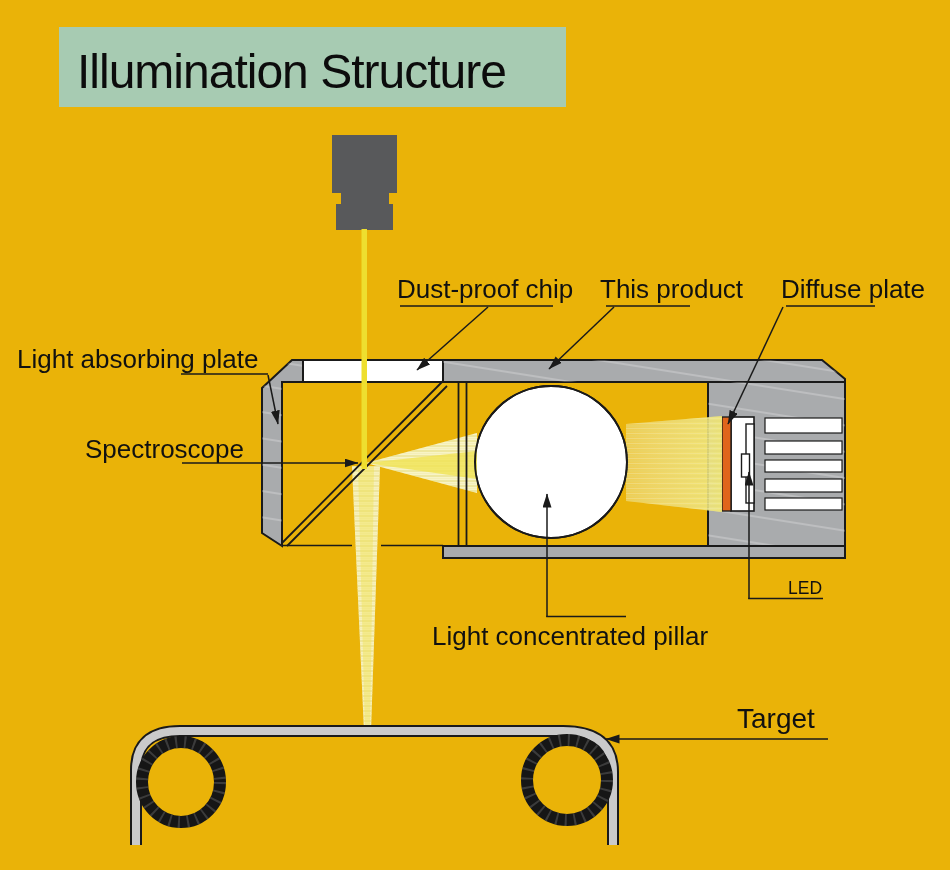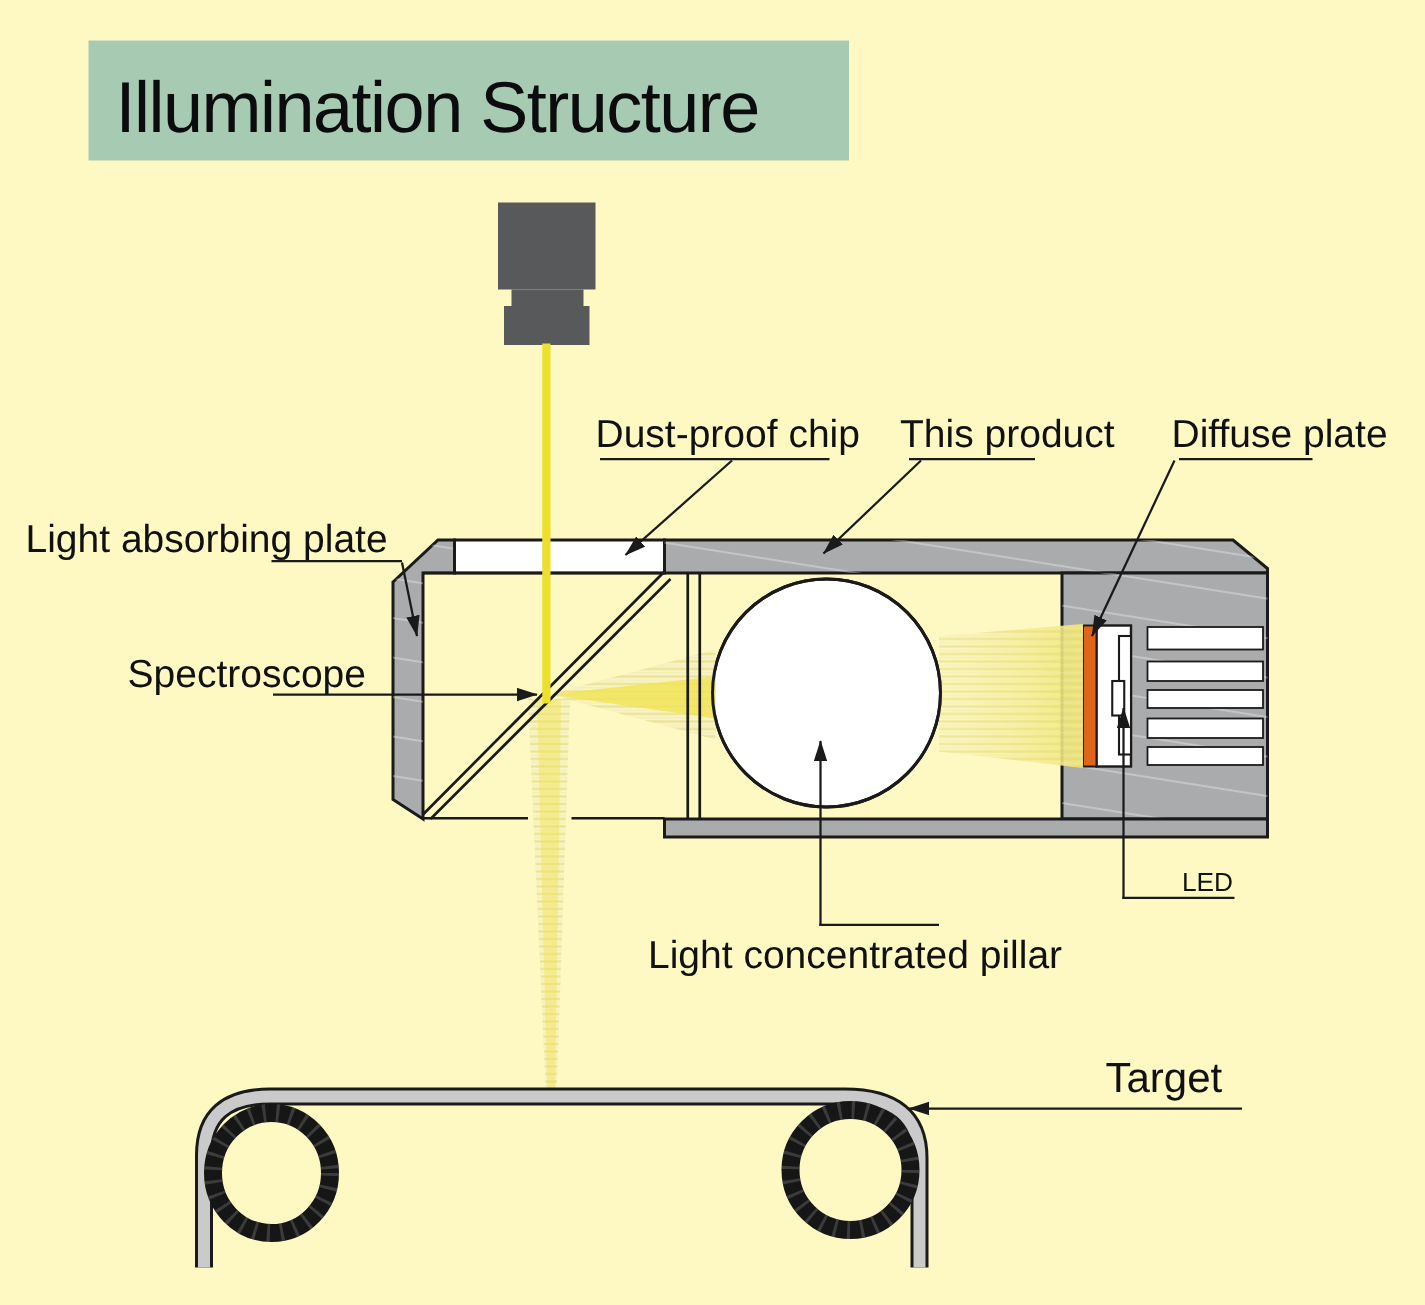--- a/index.html
+++ b/index.html
@@ -1,16 +1,16 @@
 <!DOCTYPE html>
 <html><head>
 <meta charset="utf-8">
 <style>
   html,body{margin:0;padding:0;background:#ffffff;}
-  .stage{width:950px;height:870px;position:relative;background:#fef9c3;overflow:hidden;}
+  .stage{width:950px;height:870px;position:relative;background:#eab308;overflow:hidden;}
   svg{display:block;}
   .outline{stroke:#1a1a1a;stroke-width:2;}
   .thin{stroke:#1a1a1a;stroke-width:1.6;fill:none;}
   .leader{stroke:#1a1a1a;stroke-width:1.5;fill:none;}
   .lbl{font-family:"Liberation Sans",sans-serif;font-size:26px;fill:#111;}
   .lbl-small{font-family:"Liberation Sans",sans-serif;font-size:17.5px;fill:#111;}
   .lbl-target{font-family:"Liberation Sans",sans-serif;font-size:28px;fill:#111;}
   .title-text{font-family:"Liberation Sans",sans-serif;font-size:48px;fill:#0c0c0c;letter-spacing:-1px;}
 </style>
 </head>

